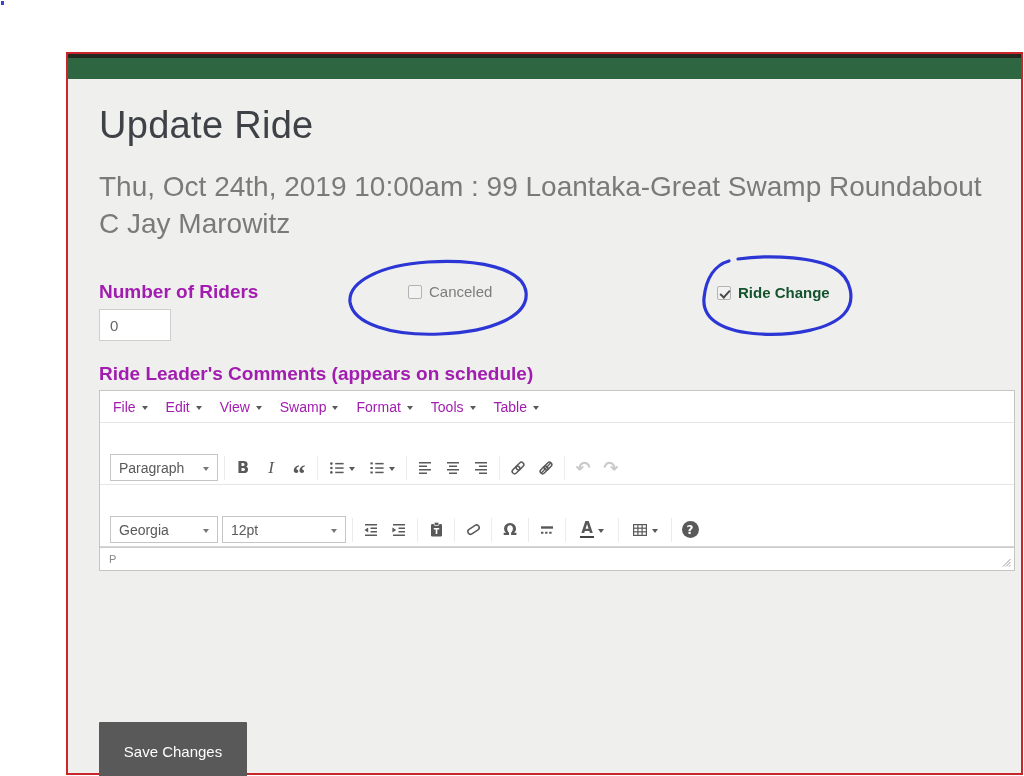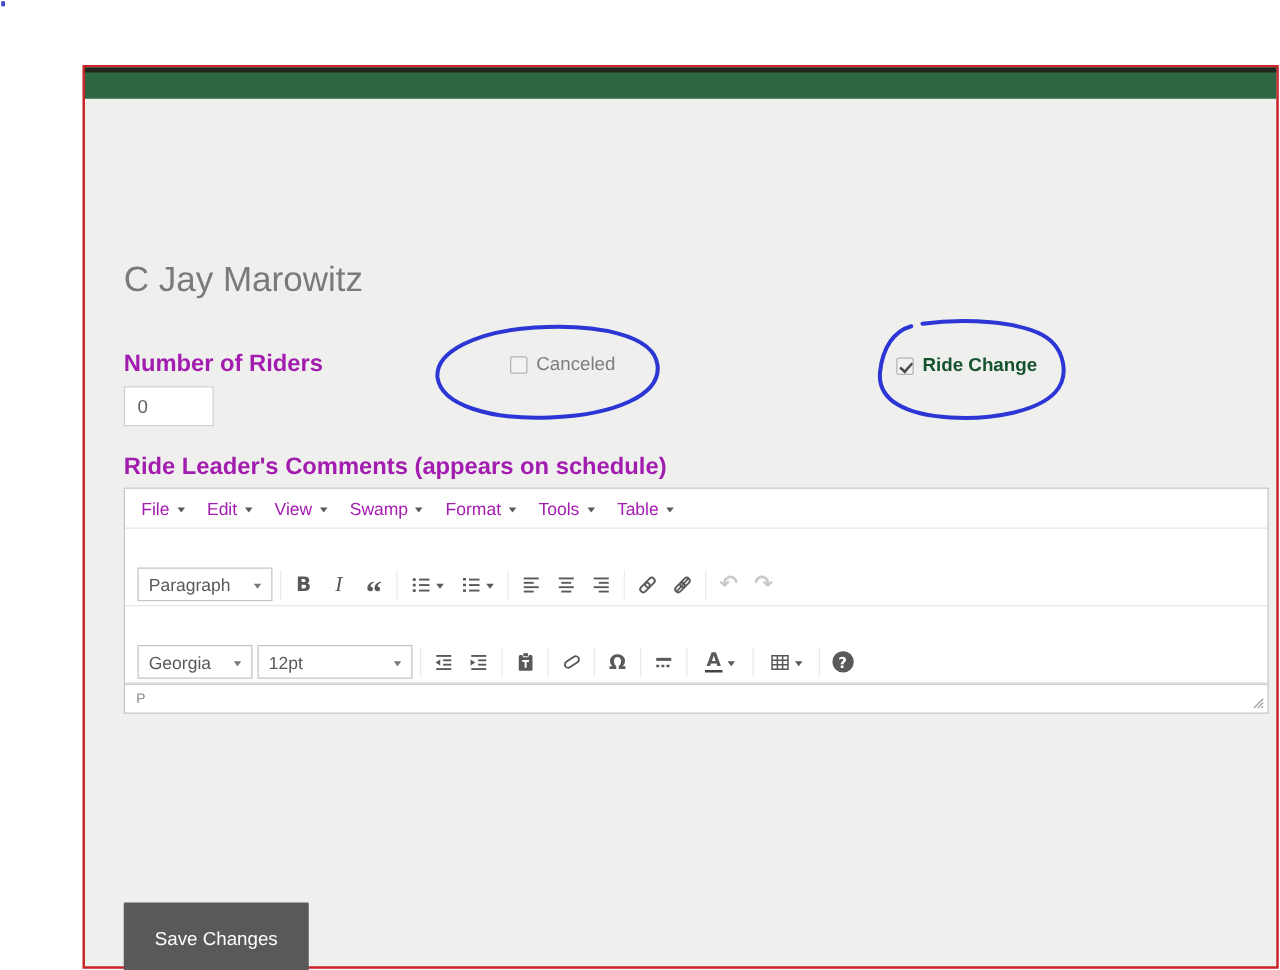--- a/index.html
+++ b/index.html
@@ -44,21 +44,21 @@
                color:#a21caf; cursor:default; }
   .caret { width:0; height:0; border-left:3.5px solid transparent; border-right:3.5px solid transparent;
            border-top:4px solid #595959; margin-top:2px; }
   .toolbar { display:flex; align-items:center; height:34px; padding:0 4px; border-bottom:1px solid #e6e6e6;margin-top:28px; }
   .toolbar.last { border-bottom:1px solid #d6d6d6; }
   .tgroup { display:flex; align-items:center; padding:0 4px; height:24px; }
   .tgroup + .tgroup { border-left:1px solid #ececec; }
   .select-box { height:27px; border:1px solid #c5c5c5; background:#fff; display:flex;
                 align-items:center; justify-content:space-between; padding:0 8px; font-size:14px;
                 color:#595959; margin:0 2px; }
-  .w-format { width:108px; } .w-font { width:92px; } .w-size { width:124px; }
+  .w-format { width:108px; } .w-font { width:108px; } .w-size { width:124px; }
   .select-box .caret { border-top-color:#777; }
   .tb { width:28px; height:26px; display:flex; align-items:center; justify-content:center;
         background:none; border:none; color:#595959; cursor:default;
         font-family:"DejaVu Sans","Liberation Sans",sans-serif; }
   .tb svg { display:block; }
   .g-bold { font-weight:700; font-size:16px; }
   .g-italic { font-style:italic; font-family:"Liberation Serif", serif; font-size:17px; }
   .g-quote { font-family:"Liberation Serif", serif; font-weight:700; font-size:26px; line-height:8px;
              margin-top:12px; }
   .g-omega { font-size:16px; font-weight:700; }
@@ -84,22 +84,23 @@
                       pointer-events:none; z-index:6; }
 </style>
 </head>
 <body>
 
 <div class="stray-dot"></div>
 
 <div class="page-box">
   <div class="navbar"></div>
 
+  <div class="page-title">Update Ride</div>
   <div class="page-subtitle">
-    <br>
+    <span>Thu, Oct 24th, 2019 10:00am : 99 Loantaka-Great Swamp Roundabout</span><br>
     <span>C Jay Marowitz</span>
   </div>
 
   <div class="field-label lbl-riders">Number of Riders</div>
   <input class="riders-input" value="0" style="">
 
   <div class="check-group grp-canceled">
     <span class="checkbox"></span>
     <span class="check-label-muted">Canceled</span>
   </div>

